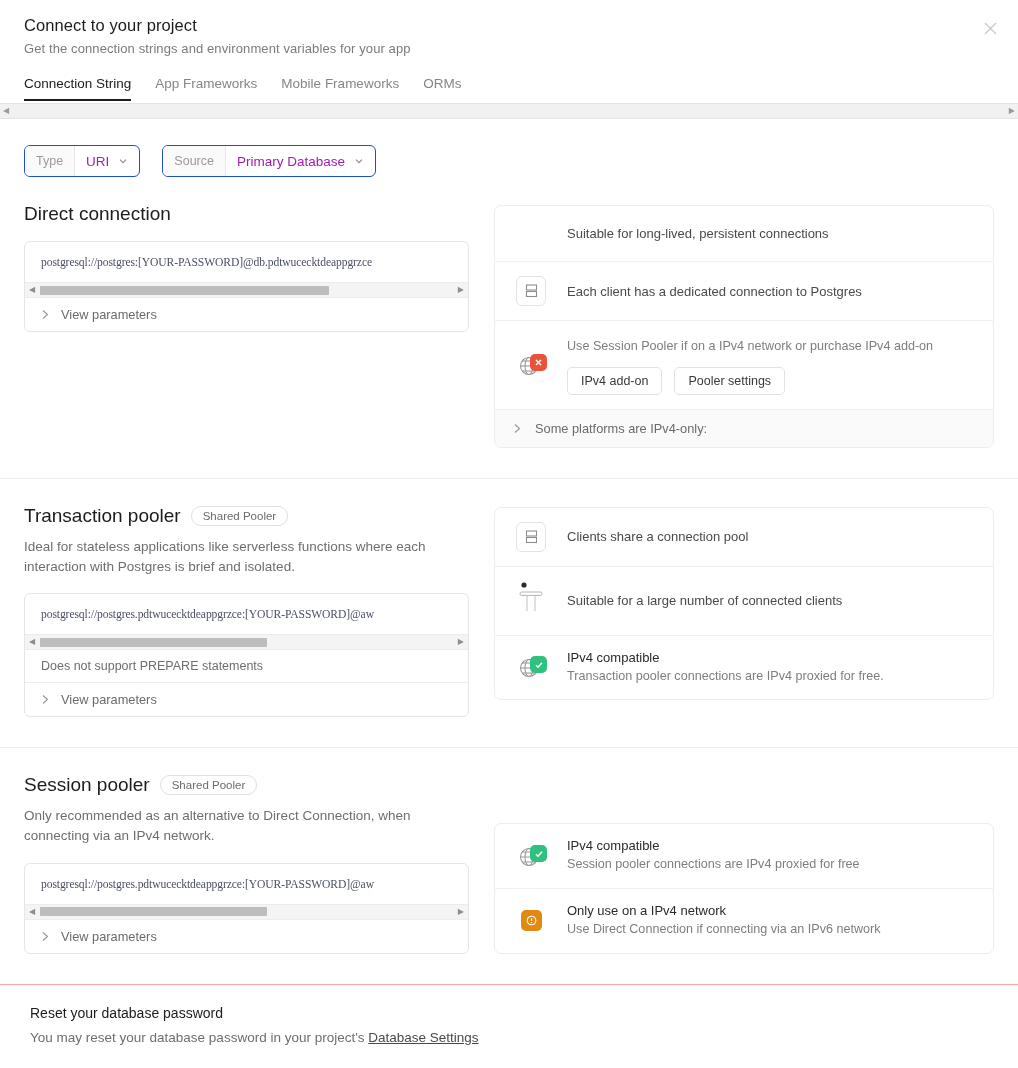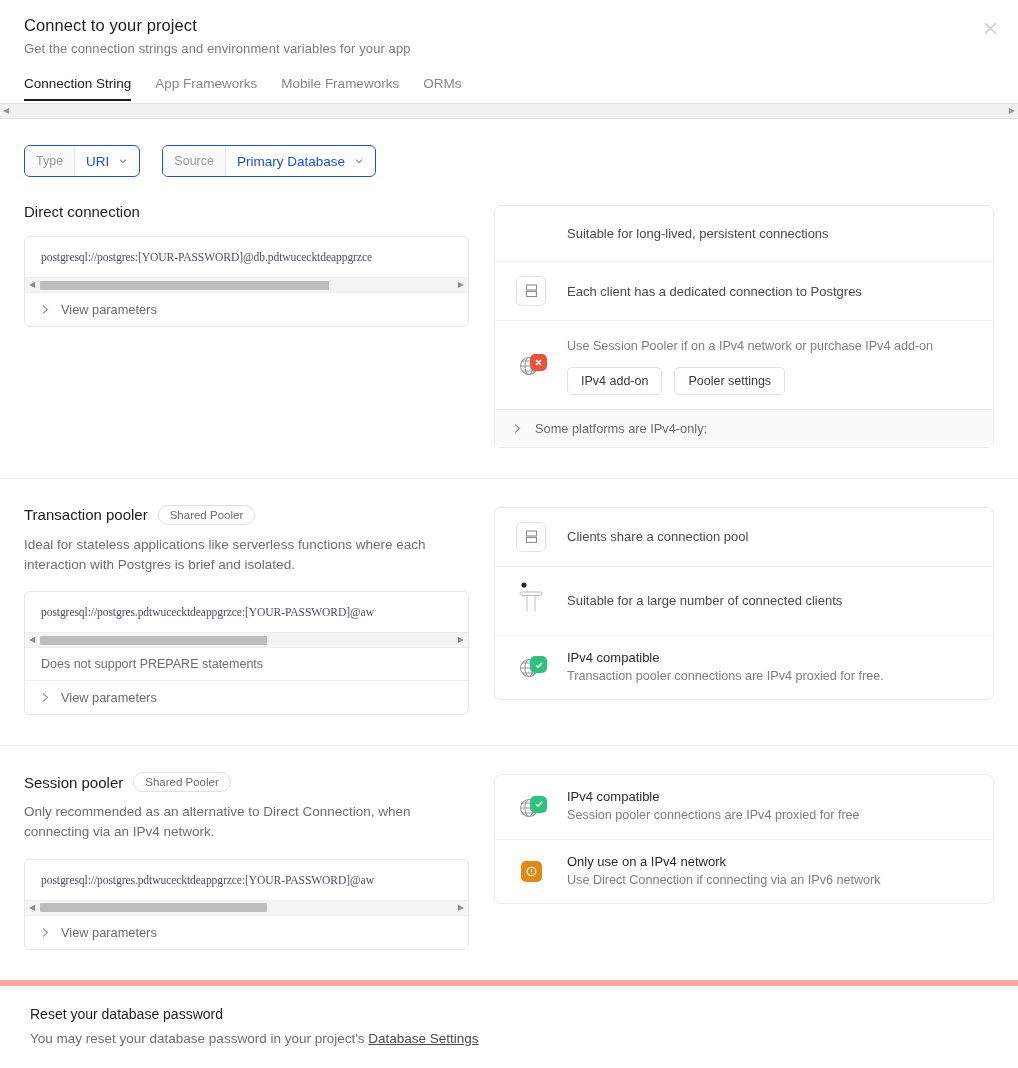--- a/index.html
+++ b/index.html
@@ -37,31 +37,31 @@
   .hscroll-strip {
     height:16px; background:#f1f1f1; border-top:1px solid #e4e4e4; border-bottom:1px solid #e4e4e4;
     display:flex; align-items:center; justify-content:space-between; padding:0 3px; margin-top:2px;
   }
   .hscroll-strip .arrow { font-size:8px; color:#9a9a9a; line-height:1; }
 
   
   .selectors { display:flex; gap:22px; padding: 26px 24px 0 24px; }
   .selector { display:flex; align-items:stretch; border:1px solid #1d4ed8; border-radius:6px; overflow:hidden; background:#fff; height:32px; }
   .selector .label { display:flex; align-items:center; padding:0 11px; font-size:12.5px; color:#9a9a9a; background:#fafafa; }
-  .selector .value { display:flex; align-items:center; gap:9px; padding:0 11px; font-size:13.5px; color:#1d4ed8; border-left:1px solid #e7e7e7; cursor:pointer; }
+  .selector .value { display:flex; align-items:center; gap:9px; padding:0 11px; font-size:13.5px; color:#a21caf; border-left:1px solid #e7e7e7; cursor:pointer; }
   .chev { width:10px; height:10px; display:block; }
 
   
   .section { display:flex; gap:0; padding: 26px 24px 30px 24px; border-bottom:1px solid #ededed; }
-  .section.last { border-bottom:6px solid #fca5a5; }
+  .section.last { border-bottom:1px solid #fca5a5;align-items:flex-end; }
   .col-left { width:470px; flex:0 0 470px; padding-right:24px; }
   .col-right { flex:1; padding-top: 2px; }
 
   .sec-title-row { display:flex; align-items:center; gap:10px; }
-  .sec-title { font-size:15px; color:#1c1c1c; }
+  .sec-title { font-size:19px; color:#1c1c1c; }
   .pill { border:1px solid #e0e0e0; border-radius:999px; padding:3px 11px; font-size:11.5px; color:#6b6b6b; background:#fff; }
   .sec-desc { font-size:13.5px; color:#6e6e6e; line-height:1.5; margin-top:10px; max-width:430px; }
 
   
   .codebox { margin-top:16px; border:1px solid #e6e6e6; border-radius:6px; background:#fff; overflow:hidden; width:445px; }
   .code-line {
     font-family:Liberation Serif, serif; font-size:11.6px; color:#4b4f63;
     padding:14px 16px 13px 16px; white-space:nowrap; overflow:hidden; letter-spacing:-0.1px;
   }
   .code-scroll {

